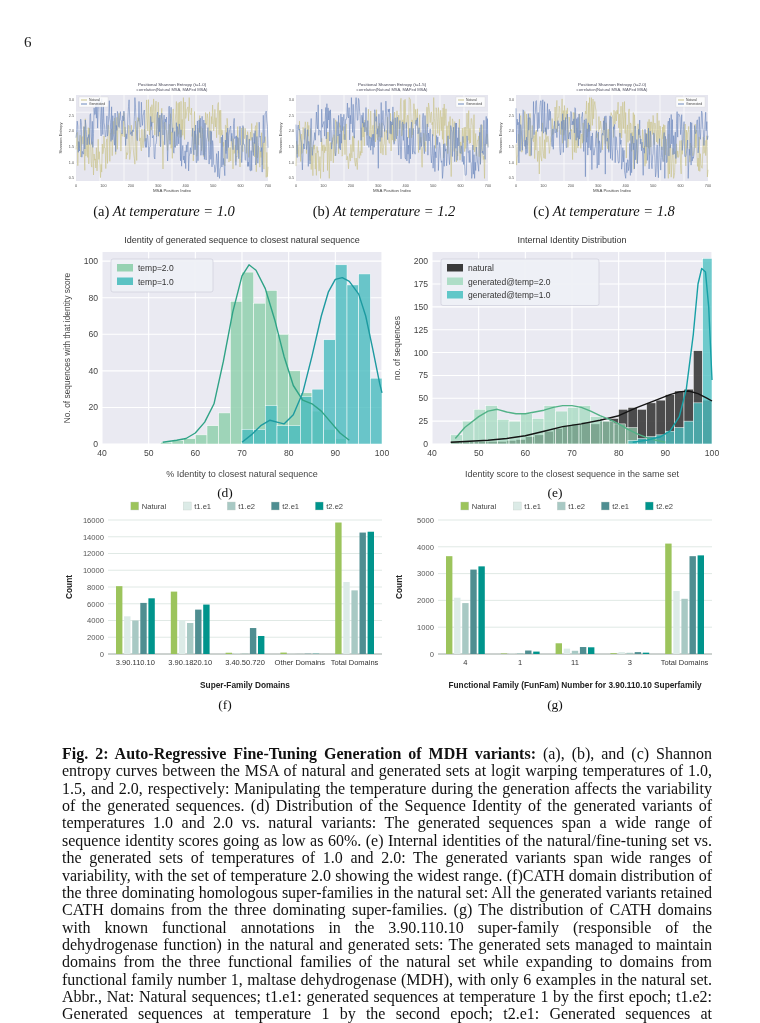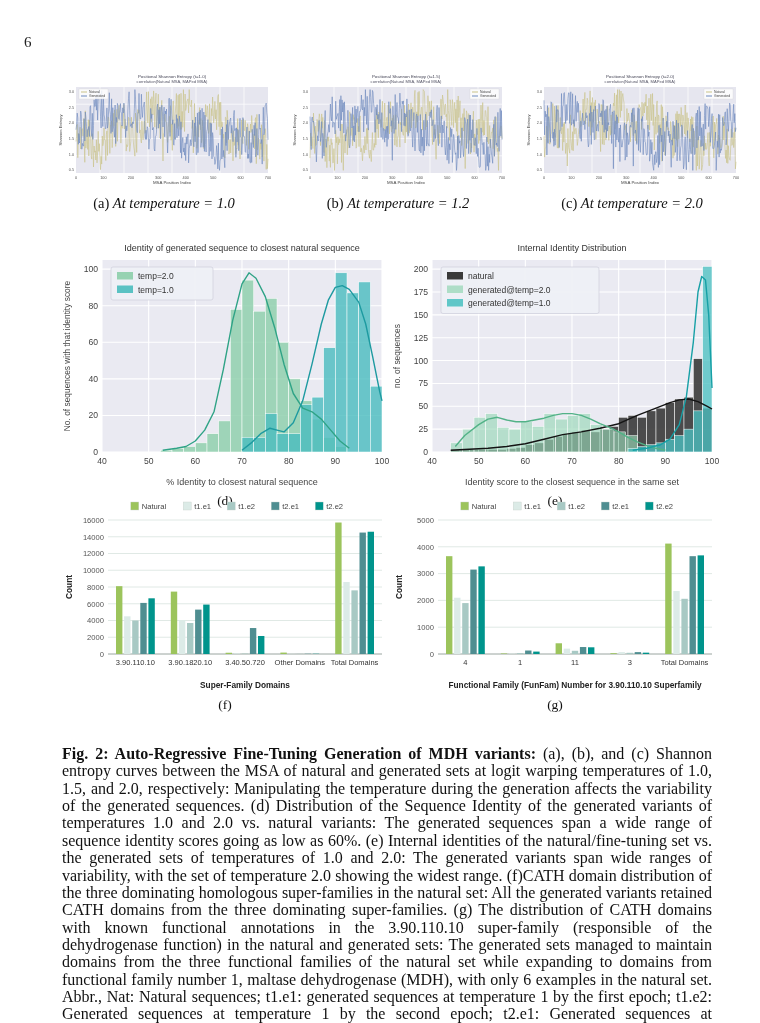--- a/index.html
+++ b/index.html
@@ -1,22 +1,22 @@
 <!DOCTYPE html>
 <html><head>
 <meta charset="utf-8">
 <style>
   html,body{margin:0;padding:0;}
   body{width:760px;height:1023px;background:#ffffff;position:relative;
        font-family:"Liberation Serif",serif;color:#111;}
   .page{position:absolute;inset:0;background:#fff;overflow:hidden;}
   .pagenum{position:absolute;left:24px;top:34px;font-size:15px;color:#222;}
   .row{position:absolute;display:flex;}
-  .row-top{left:56px;top:72px;width:656px;gap:18px;}
-  .row-mid{left:60px;top:238px;width:660px;align-items:center;}
+  .row-top{left:56px;top:80px;width:656px;gap:4px;}
+  .row-mid{left:60px;top:230px;width:660px;align-items:center;}
   .row-bar{left:60px;top:496px;width:660px;}
   figure{margin:0;display:flex;flex-direction:column;align-items:center;}
   svg{display:block;}
   .subcap{margin-top:9px;font-size:14.5px;color:#111;white-space:nowrap;}
   .subcap .m{font-style:italic;}
   .letcap{margin-top:3px;font-size:13.5px;color:#111;}
   .caption{position:absolute;left:62px;top:745px;width:650px;margin:0;
            font-size:16px;line-height:1.085;text-align:justify;color:#111;}
   .capbold{font-weight:bold;}
 </style>
@@ -153,21 +153,21 @@
           <text x="18" y="36.63636363636364" font-size="3.8" text-anchor="end" fill="#555" font-family="&quot;Liberation Sans&quot;, sans-serif">2.5</text>
           <text x="18" y="52.27272727272727" font-size="3.8" text-anchor="end" fill="#555" font-family="&quot;Liberation Sans&quot;, sans-serif">2.0</text>
           <text x="18" y="67.9090909090909" font-size="3.8" text-anchor="end" fill="#555" font-family="&quot;Liberation Sans&quot;, sans-serif">1.5</text>
           <text x="18" y="83.54545454545455" font-size="3.8" text-anchor="end" fill="#555" font-family="&quot;Liberation Sans&quot;, sans-serif">1.0</text>
           <text x="18" y="99.18181818181819" font-size="3.8" text-anchor="end" fill="#555" font-family="&quot;Liberation Sans&quot;, sans-serif">0.5</text>
           <text x="116" y="112" font-size="4.4" text-anchor="middle" fill="#444" font-family="&quot;Liberation Sans&quot;, sans-serif">MSA Position Index</text>
           <text x="6" y="58" font-size="4" text-anchor="middle" fill="#444" font-family="&quot;Liberation Sans&quot;, sans-serif" transform="rotate(-90 6 58)">Shannon Entropy</text>
         </svg>
       <figcaption class="subcap">
         <span>(c)</span>
-        <em class="m">At temperature = 2.0</em>
+        <em class="m">At temperature = 1.8</em>
       </figcaption>
     </figure>
   </div>
 
   <div class="row row-mid">
     <figure>
       <svg width="330" height="252">
           <rect x="42" y="22" width="280" height="192" fill="#eaeaf2"></rect>
           <line x1="42" x2="42" y1="22" y2="214" stroke="#fff" stroke-width="1.1"></line>
           <line x1="88.66666666666666" x2="88.66666666666666" y1="22" y2="214" stroke="#fff" stroke-width="1.1"></line>

